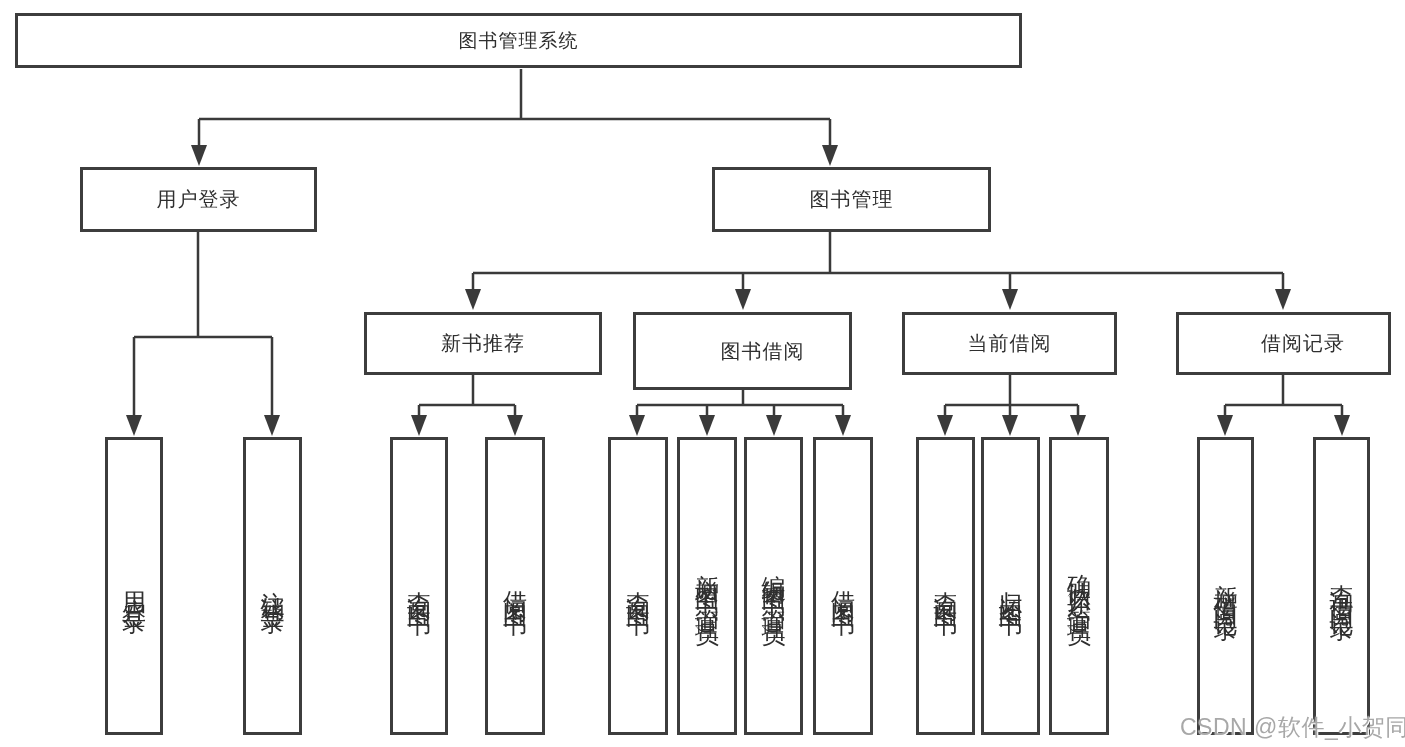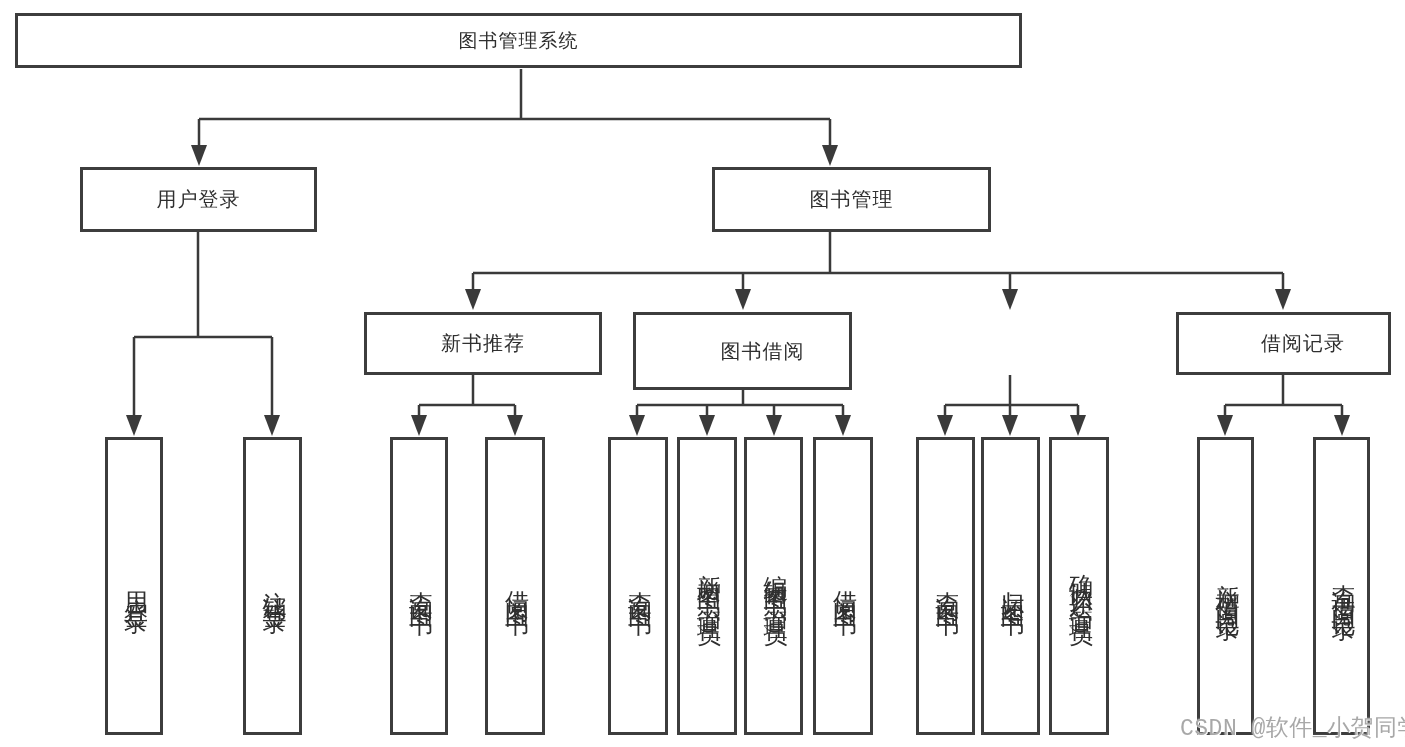--- a/index.html
+++ b/index.html
@@ -3,21 +3,21 @@
 <meta charset="utf-8">
 <style>
   :root{
     --border:#3d3d3d; --line:#3a3a3a; --text:#2f2f2f;
     --watermark:#a8a8a8; --background:#ffffff;
   }
   html,body{margin:0;padding:0;background:var(--background,#fff);}
   .canvas{
     position:relative; width:1405px; height:747px;
     background:var(--background,#fff); overflow:hidden;
-    font-family:Liberation Mono, monospace;
+    font-family:Liberation Sans, sans-serif;
   }
   .connectors{position:absolute;left:0;top:0;}
   .node{
     position:absolute; box-sizing:border-box;
     border:3px solid var(--border,#3d3d3d); background:#fff;
     display:flex; align-items:center; justify-content:center;
     font-size:20px; color:var(--text,#2f2f2f); letter-spacing:1px;
   }
   .node.root{font-size:19px;}
   .leaf{
@@ -82,20 +82,21 @@
     </g>
   </svg>
 
   <div class="node root" style="left:15px; top:13px; width:1007px; height:55px;">图书管理系统</div>
 
   <div class="node" style="left:80px; top:167px; width:237px; height:65px;">用户登录</div>
   <div class="node" style="left:712px; top:167px; width:279px; height:65px;">图书管理</div>
 
   <div class="node" style="left:364px; top:312px; width:238px; height:63px;">新书推荐</div>
   <div class="node" style="left:633px; top:312px; width:219px; height:78px;padding-left:40px;">图书借阅</div>
+  <div class="node" style="left:902px; top:312px; width:215px; height:63px;">当前借阅</div>
   <div class="node" style="left:1176px; top:312px; width:215px; height:63px;padding-left:39px;">借阅记录</div>
 
   <div class="leaf" style="left:105px; top:437px; width:58px; height:298px;">
     <span class="vtext">用户登录</span>
   </div>
   <div class="leaf" style="left:243px; top:437px; width:59px; height:298px;">
     <span class="vtext">注销登录</span>
   </div>
 
   <div class="leaf" style="left:390px; top:437px; width:58px; height:298px;">

